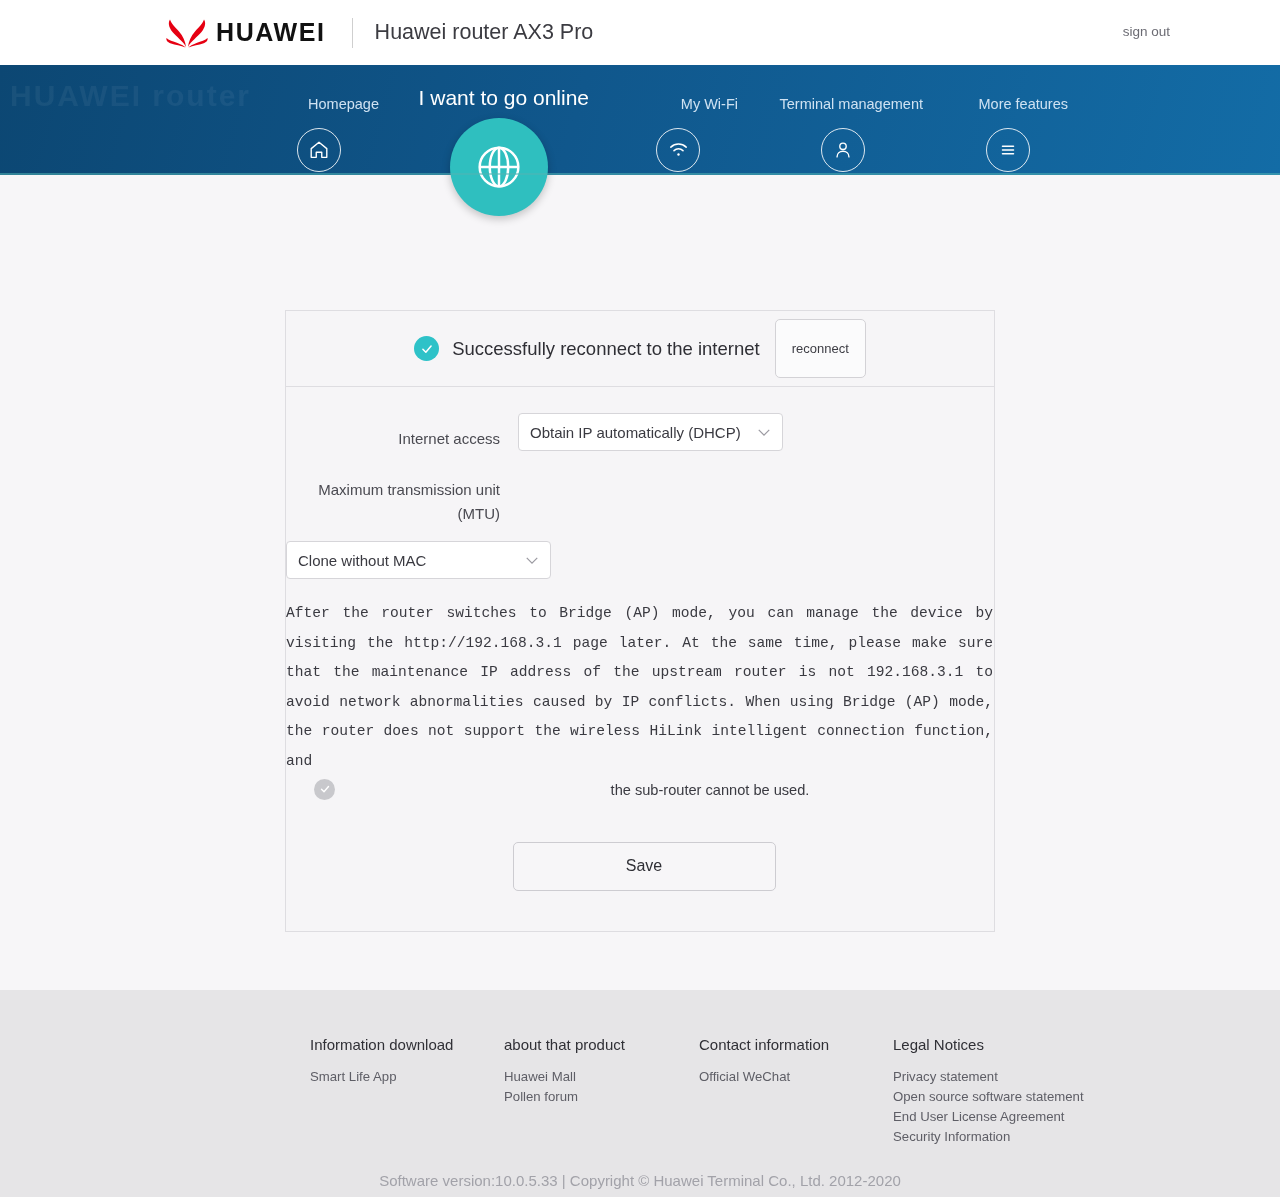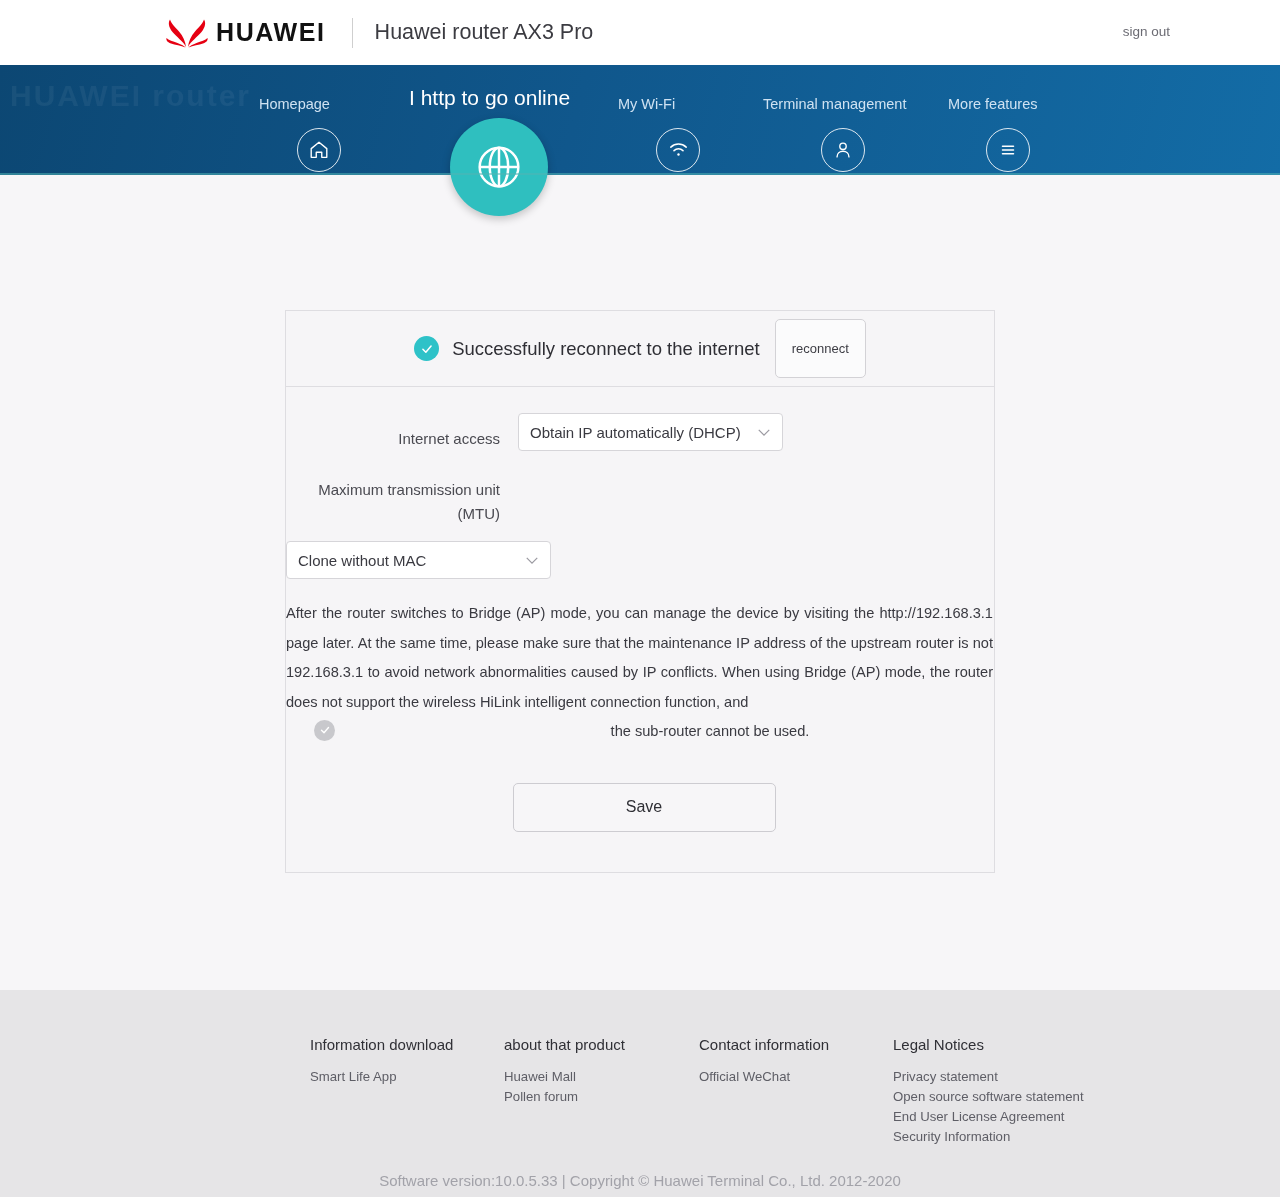--- a/index.html
+++ b/index.html
@@ -40,21 +40,21 @@
     font-size:30px; letter-spacing:2px; font-weight:600;
     color:rgba(255,255,255,0.055);
     white-space:nowrap; user-select:none;
   }
   .nav-bottom-line {
     position:absolute; left:0; right:0; bottom:0; height:2px;
     background:rgba(80,180,180,0.55);
   }
   .nav-items { position:relative; height:100%; }
   .nav-item {
-    position:absolute; top:0; text-align:left; cursor:pointer;
+    position:absolute; top:0; text-align:right; cursor:pointer;
     color:#cfe2f2;
   }
   .nav-label { font-size:14.5px; line-height:1; white-space:nowrap; }
   .nav-item.active .nav-label {
     color:#ffffff; font-size:21px; font-weight:400;
   }
   .nav-circle {
     width:44px; height:44px; border-radius:50%;
     border:1.6px solid rgba(255,255,255,0.85);
     margin:16px auto 0; display:flex; align-items:center; justify-content:center;
@@ -96,21 +96,21 @@
     display:flex; align-items:center; padding:0 11px;
     font-size:15px; color:#3a3a41; cursor:pointer;
   }
   .fld .val { flex:1; }
   .chev { width:14px; height:9px; flex:0 0 auto; }
 
   .note {
     padding:14px 0 0 0; font-size:14.6px; color:#3a3a41;
     line-height:2.02; text-align:justify; position:relative;
   }
-  .note-inner { padding:0 1px 0 0; margin-left:0; }
+  .note-inner { padding:0 1px 0 0; margin-left:0;font-family:Liberation Mono, monospace; }
   .note-last { text-align:center; padding-left:140px; }
   .note-check {
     position:absolute; left:28px; bottom:6px;
     width:21px; height:21px; border-radius:50%; background:#c8c8cc;
     display:flex; align-items:center; justify-content:center;
   }
 
   .save-row { display:flex; justify-content:center; margin-top:36px; padding-left:8px; }
   .save-btn {
     width:263px; height:49px; background:#f7f6f8;
@@ -166,21 +166,21 @@
     <div class="nav-item" style="left:259px;top:32px;width:120px;">
       <div class="nav-label">Homepage</div>
       <div class="nav-circle">
         <svg width="22" height="22" viewBox="0 0 24 24" fill="none" stroke="#fff" stroke-width="1.5" stroke-linejoin="round" stroke-linecap="round">
           <path d="M3.5 10.5 L12 3.5 L20.5 10.5 V20 H15 V14.5 H9 V20 H3.5 Z"></path>
         </svg>
       </div>
     </div>
 
     <div class="nav-item active" style="left:409px;top:22px;width:180px;">
-      <div class="nav-label">I http to go online</div>
+      <div class="nav-label">I want to go online</div>
       <div class="nav-circle">
         <svg width="54" height="54" viewBox="0 0 24 24" fill="none" stroke="#fff" stroke-width="1.1">
           <circle cx="12" cy="12" r="8.6"></circle>
           <ellipse cx="12" cy="12" rx="4.1" ry="8.6"></ellipse>
           <line x1="3.4" y1="12" x2="20.6" y2="12"></line>
           <line x1="12" y1="3.4" x2="12" y2="20.6"></line>
         </svg>
       </div>
     </div>
 

